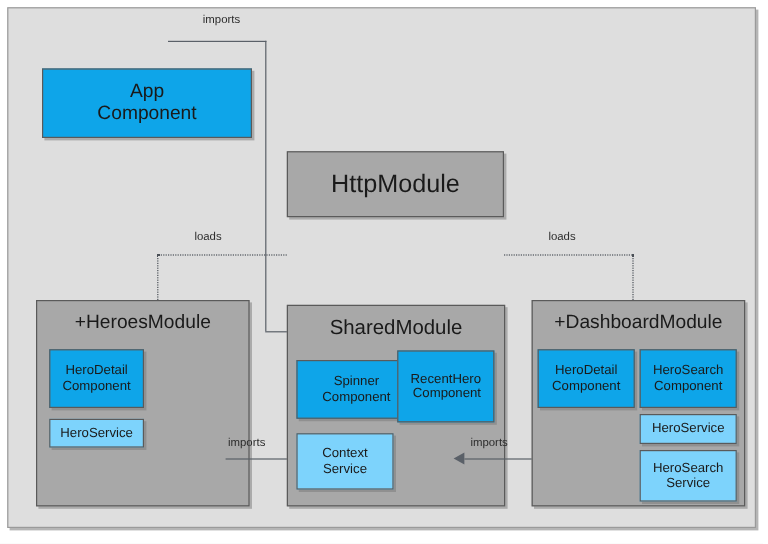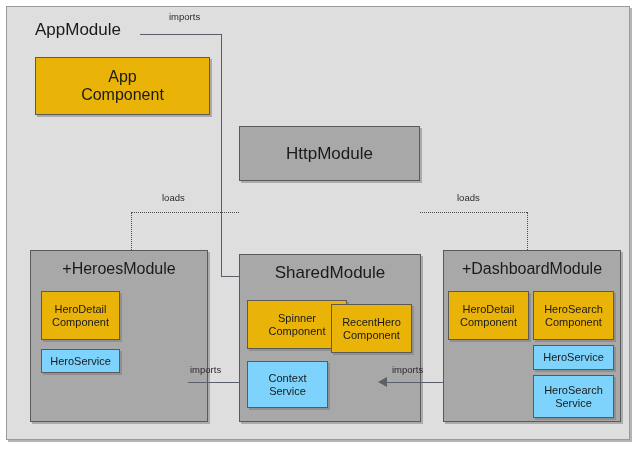--- a/index.html
+++ b/index.html
@@ -36,21 +36,21 @@
     display: flex;
     align-items: center;
     justify-content: center;
     text-align: center;
     color: #1a1a1a;
     line-height: 1.12;
     box-shadow: 2px 2px 0 rgba(120,120,120,0.5);
     white-space: pre-line;
   }
   .gray   { background: #a8a8a8; }
-  .purple { background: #eab308; }
+  .purple { background: #0ea5e9; }
   .green  { background: #7dd3fc; }
 
   
   .module-box {
     position: absolute;
     box-sizing: border-box;
     background: #a8a8a8;
     border: 1px solid #5a5a5a;
     box-shadow: 2px 2px 0 rgba(120,120,120,0.5);
   }
@@ -110,33 +110,32 @@
     border-right: 9px solid #5a6068;
   }
 </style>
 </head>
 <body>
 
 <div id="canvas">
 
   <div class="outer-box"></div>
 
-  <div class="plain-label" style="left:35px; top:20px; font-size:17px;">AppModule</div>
 
   <div class="edge-label" style="left:169px; top:11px;">imports</div>
   <div class="hline" style="left:140px; top:34px; width:82px;"></div>
   <div class="vline" style="left:221px; top:34px; height:242px;"></div>
   <div class="hline" style="left:221px; top:276px; width:22px;"></div>
   <div class="arrow-r" style="left:242px; top:271px;"></div>
 
   <div class="node purple" style="left:35px; top:57px; width:175px; height:58px; font-size:16px;">App
 Component</div>
 
 
-  <div class="node gray" style="left:239px; top:126px; width:181px; height:55px; font-size:17px;text-align:right;">HttpModule</div>
+  <div class="node gray" style="left:239px; top:126px; width:181px; height:55px; font-size:21px;text-align:right;">HttpModule</div>
 
 
   <div class="edge-label" style="left:162px; top:192px;">loads</div>
   <div class="hdot" style="left:131px; top:212px; width:108px;"></div>
   <div class="vdot" style="left:131px; top:212px; height:40px;"></div>
 
   <div class="edge-label" style="left:457px; top:192px;">loads</div>
   <div class="hdot" style="left:420px; top:212px; width:107px;"></div>
   <div class="vdot" style="left:527px; top:212px; height:40px;"></div>
 
@@ -149,21 +148,21 @@
 
   <div class="edge-label" style="left:190px; top:364px;">imports</div>
   <div class="hline" style="left:188px; top:382px; width:57px;"></div>
   <div class="arrow-r" style="left:244px; top:377px;"></div>
 
   <div class="module-box" style="left:239px; top:254px; width:182px; height:168px;">
     <div class="module-title" style="top:8px; font-size:17px;">SharedModule</div>
   </div>
   <div class="node purple" style="left:247px; top:300px; width:100px; height:49px; font-size:11px;">Spinner
 Component</div>
-  <div class="node purple" style="left:331px; top:304px; width:81px; height:49px; font-size:11px;">RecentHero
+  <div class="node purple" style="left:331px; top:292px; width:81px; height:60px; font-size:11px;text-align:right;">RecentHero
 Component</div>
   <div class="node green" style="left:247px; top:361px; width:81px; height:47px; font-size:11px;">Context
 Service</div>
 
   <div class="edge-label" style="left:392px; top:364px;">imports</div>
   <div class="hline" style="left:387px; top:382px; width:63px;"></div>
   <div class="arrow-l" style="left:378px; top:377px;"></div>
 
   <div class="module-box" style="left:443px; top:250px; width:178px; height:172px;padding-left:15px;">
     <div class="module-title" style="top:9px;">+DashboardModule</div>

